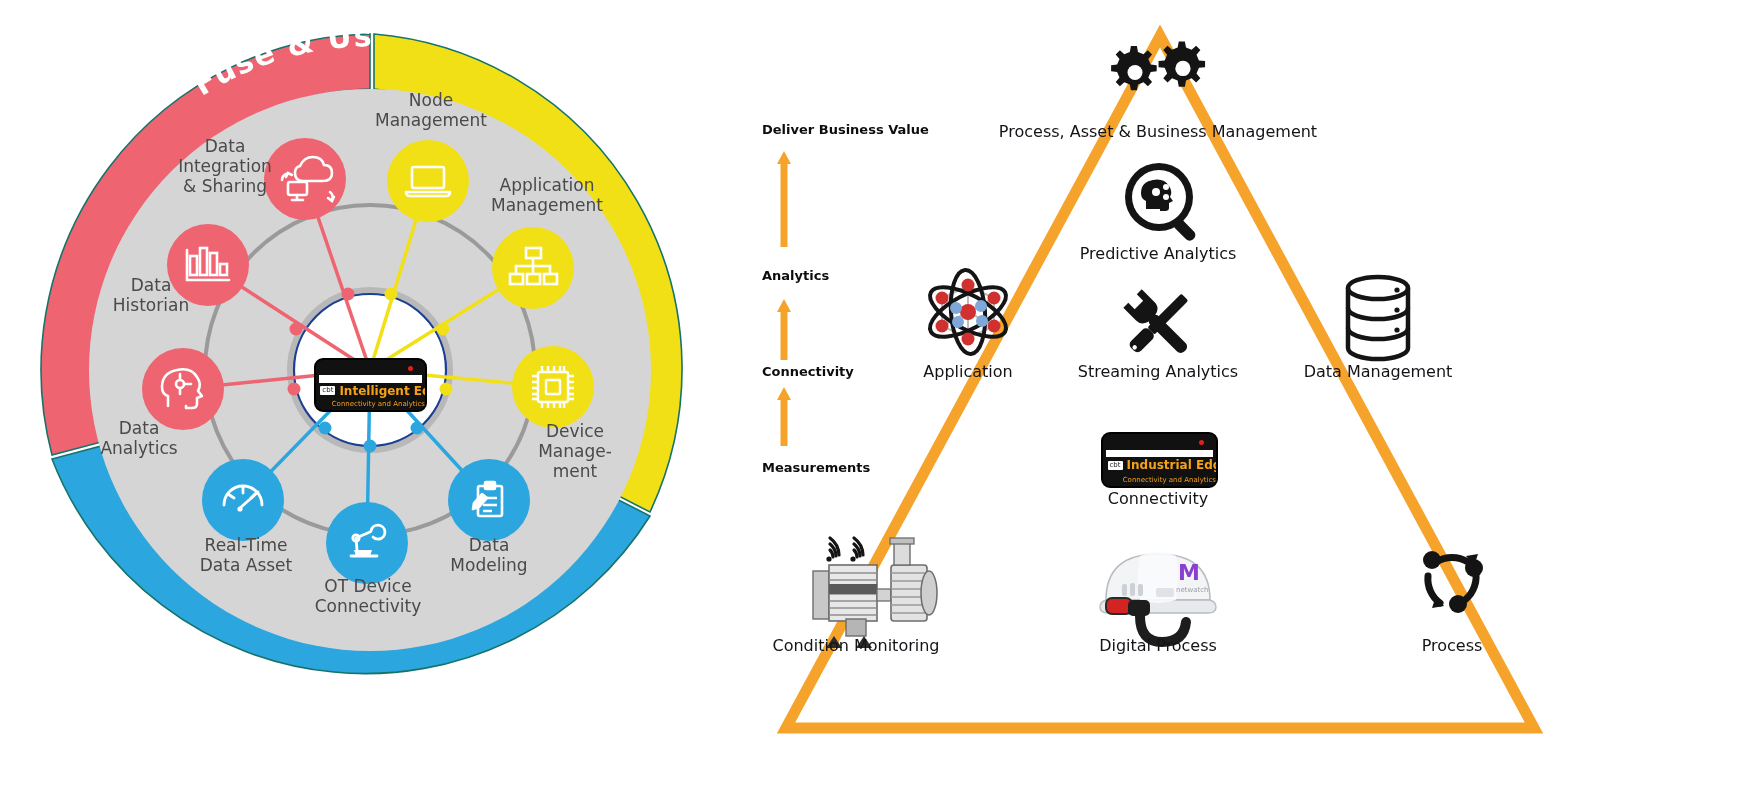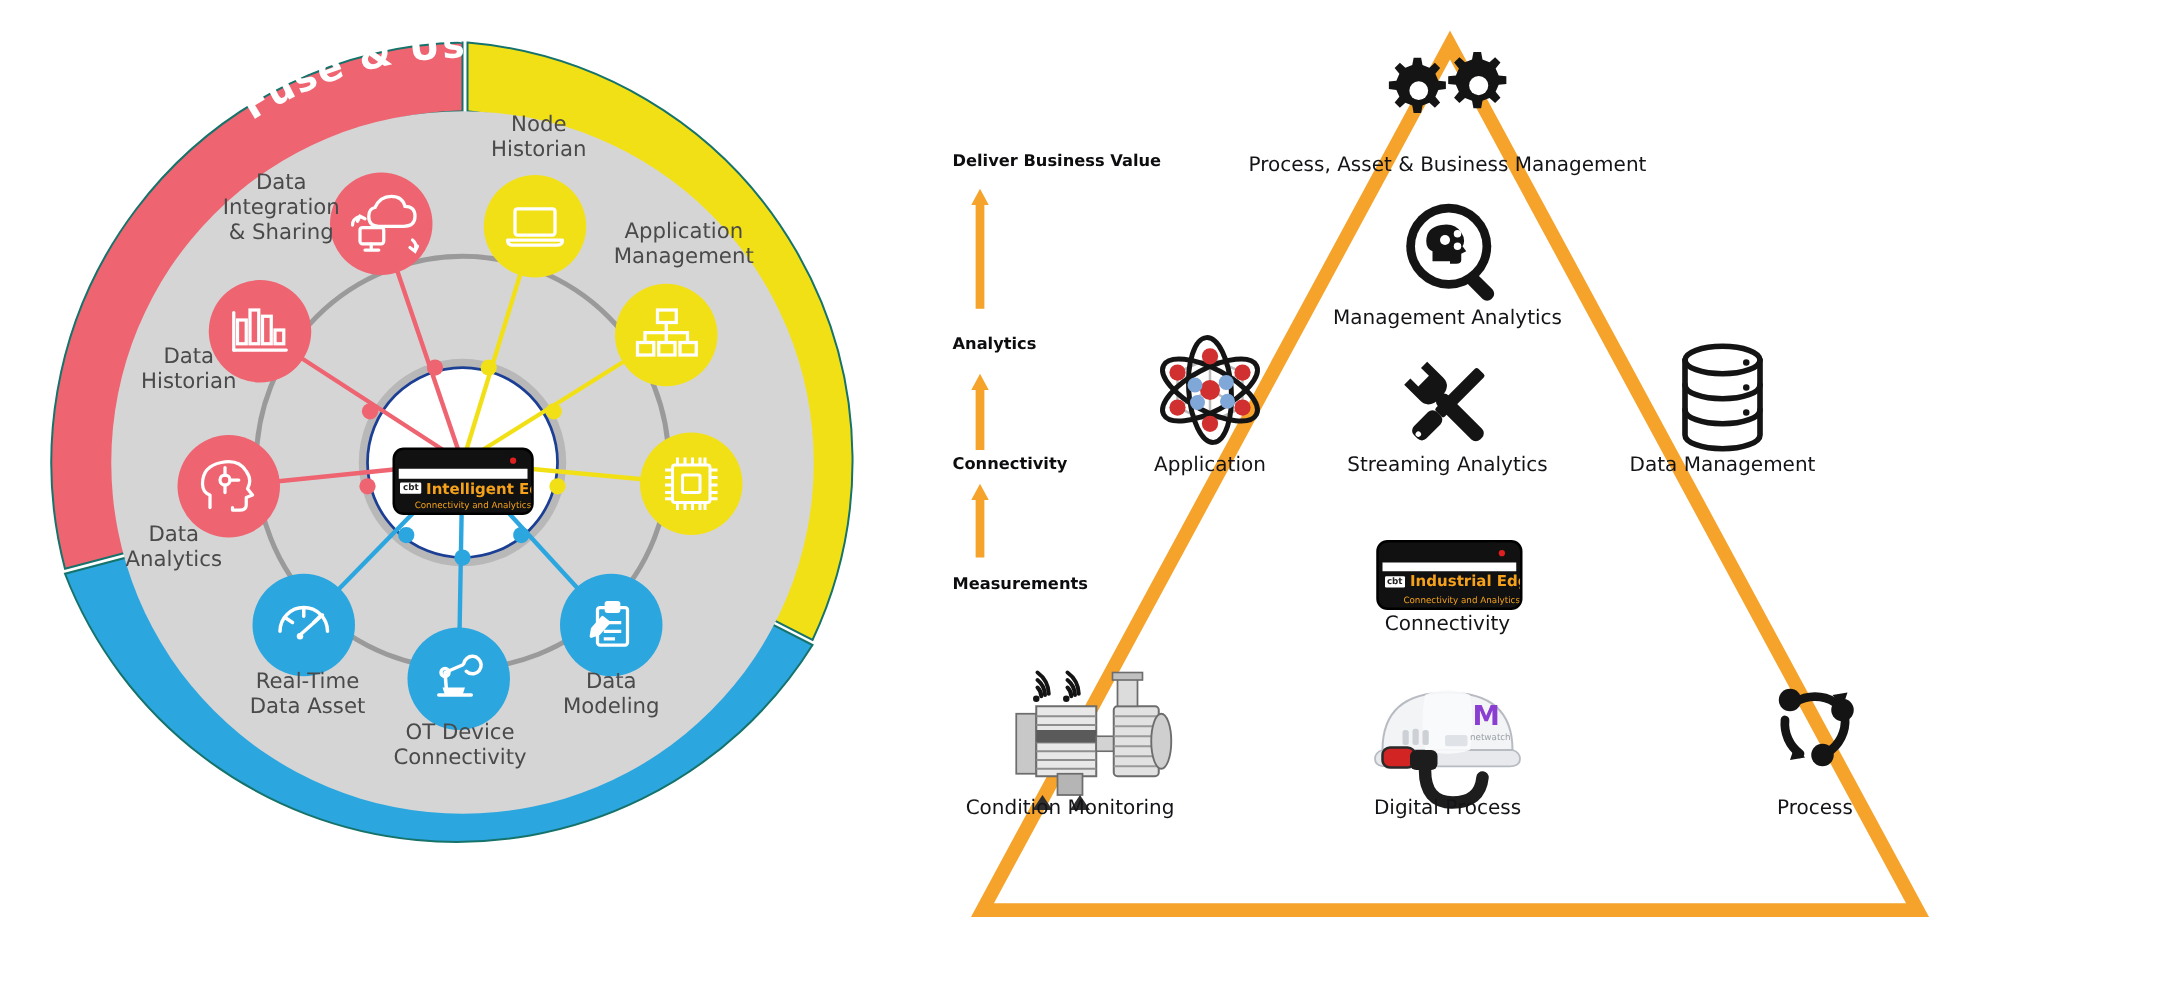--- a/index.html
+++ b/index.html
@@ -62,21 +62,21 @@
   }
   .edge-device .strip {
     position: absolute; left: 3%; right: 3%; top: 30%; height: 15%;
     background: #ffffff;
   }
   .edge-device .brand {
     position: absolute; left: 4%; right: 4%; top: 47%;
     display: flex; align-items: center; gap: 4px;
   }
   .edge-device .logo {
-    background: #ffffff; color: #222; font-size: 7px; font-weight: bold;
+    background: #ffffff; color: #222; font-size: 7px; font-weight: normal;
     padding: 0 2px; border-radius: 1px; line-height: 9px;
     font-family: "DejaVu Sans", sans-serif;
   }
   .edge-device .name {
     color: #f5a21a; font-weight: bold; font-family: "DejaVu Sans", sans-serif;
     white-space: nowrap;
   }
   .edge-device .sub {
     position: absolute; left: 0; right: 0; bottom: 4%;
     text-align: right; color: #f5a21a;
@@ -250,23 +250,26 @@
     </svg>
 
     <div class="node-label" style="left:160px;  top:136px; width:130px;">Data
 Integration
 &amp; Sharing</div>
     <div class="node-label" style="left:96px;   top:275px; width:110px;">Data
 Historian</div>
     <div class="node-label" style="left:84px;   top:418px; width:110px;">Data
 Analytics</div>
     <div class="node-label" style="left:363px;  top:90px;  width:136px;">Node
-Historian</div>
+Management</div>
     <div class="node-label" style="left:477px;  top:175px; width:140px;">Application
 Management</div>
+    <div class="node-label" style="left:520px;  top:421px; width:110px;">Device
+Manage-
+ment</div>
     <div class="node-label" style="left:183px;  top:535px; width:126px;">Real-Time
 Data Asset</div>
     <div class="node-label" style="left:303px;  top:576px; width:130px;">OT Device
 Connectivity</div>
     <div class="node-label" style="left:430px;  top:535px; width:118px;">Data
 Modeling</div>
 
     <div class="edge-device" style="left:314px; top:358px; width:113px; height:54px;">
       <div class="antenna" style="left:85px; top:-56px; width:6px; height:58px;"></div>
       <div class="dot"></div>
@@ -437,21 +440,21 @@
         <path d="M-8 28 l-12 2 l4 -12 Z" fill="#141414"></path>
       </g>
     </svg>
 
     <div class="stage-label" style="left:22px;  top:122px;">Deliver Business Value</div>
     <div class="stage-label" style="left:22px;  top:268px;">Analytics</div>
     <div class="stage-label" style="left:22px;  top:364px;">Connectivity</div>
     <div class="stage-label" style="left:22px;  top:460px;">Measurements</div>
 
     <div class="cap-label" style="left:418px; top:122px;">Process, Asset &amp; Business Management</div>
-    <div class="cap-label" style="left:418px; top:244px;">Management Analytics</div>
+    <div class="cap-label" style="left:418px; top:244px;">Predictive Analytics</div>
     <div class="cap-label" style="left:228px; top:362px;">Application</div>
     <div class="cap-label" style="left:418px; top:362px;text-align:right;">Streaming Analytics</div>
     <div class="cap-label" style="left:638px; top:362px;">Data Management</div>
     <div class="cap-label" style="left:418px; top:489px;">Connectivity</div>
     <div class="cap-label" style="left:116px; top:636px;text-align:center;">Condition Monitoring</div>
     <div class="cap-label" style="left:418px; top:636px;">Digital Process</div>
     <div class="cap-label" style="left:712px; top:636px;">Process</div>
 
     <div class="edge-device" style="left:361px; top:432px; width:117px; height:56px;">
       <div class="antenna" style="left:88px; top:-54px; width:6px; height:56px;"></div>

